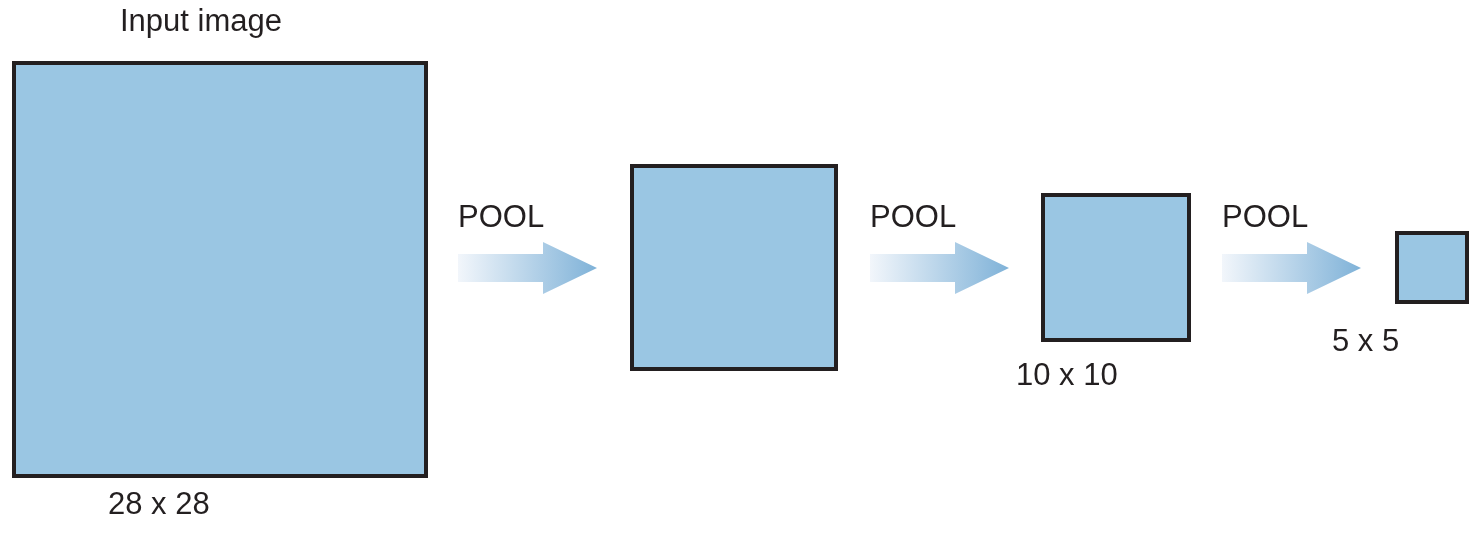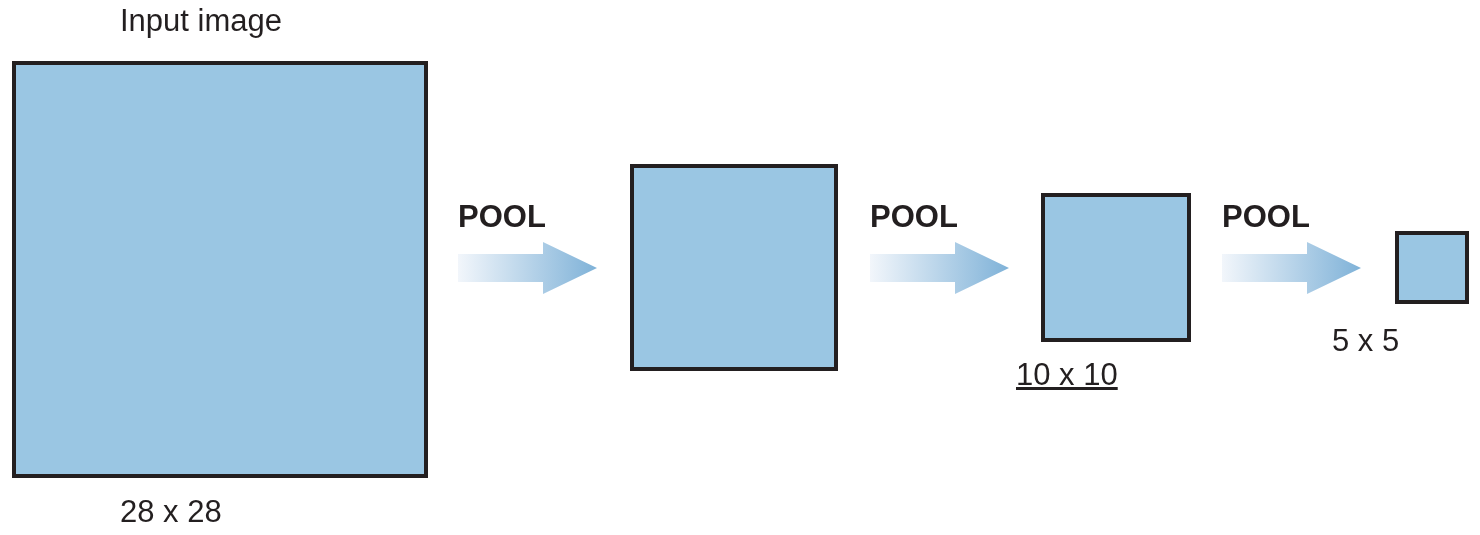--- a/index.html
+++ b/index.html
@@ -31,25 +31,25 @@
   .sq4{left:1395px;top:231px;width:74px;height:73px;}
   .label{
     position:absolute;
     font-size:31px;
     line-height:34px;
     text-align:left;
     white-space:nowrap;
     color:var(--text);
   }
   .input-label{left:120px;top:4px;width:200px;}
-  .size1{left:120px;top:487px;width:200px;margin-top:8px;}
+  .size1{left:108px;top:487px;width:200px;}
   .size2{left:634px;top:386px;width:200px;}
-  .size3{left:1016px;top:358px;width:200px;text-decoration:underline;}
+  .size3{left:1016px;top:358px;width:200px;}
   .size4{left:1332px;top:324px;width:200px;}
-  .arrow-group{position:absolute;top:197px;width:140px;height:100px;font-weight:bold;}
+  .arrow-group{position:absolute;top:197px;width:140px;height:100px;}
   .ag1{left:458px;}
   .ag2{left:870px;}
   .ag3{left:1222px;}
   .pool-label{left:0;top:3px;width:140px;}
   .arrow-svg{position:absolute;left:0;top:44px;width:140px;height:54px;display:block;}
   .defs-holder{position:absolute;width:0;height:0;overflow:hidden;}
 </style>
 </head>
 <body>
 

